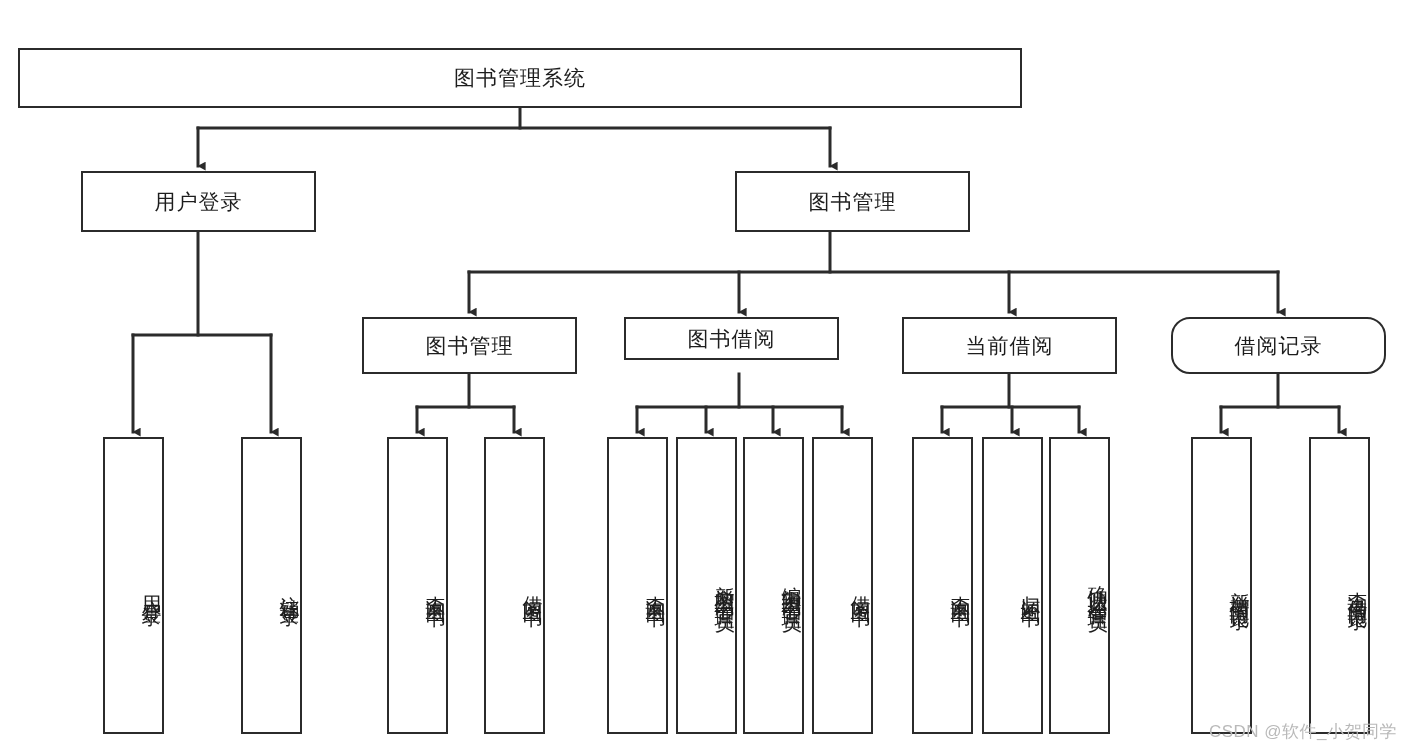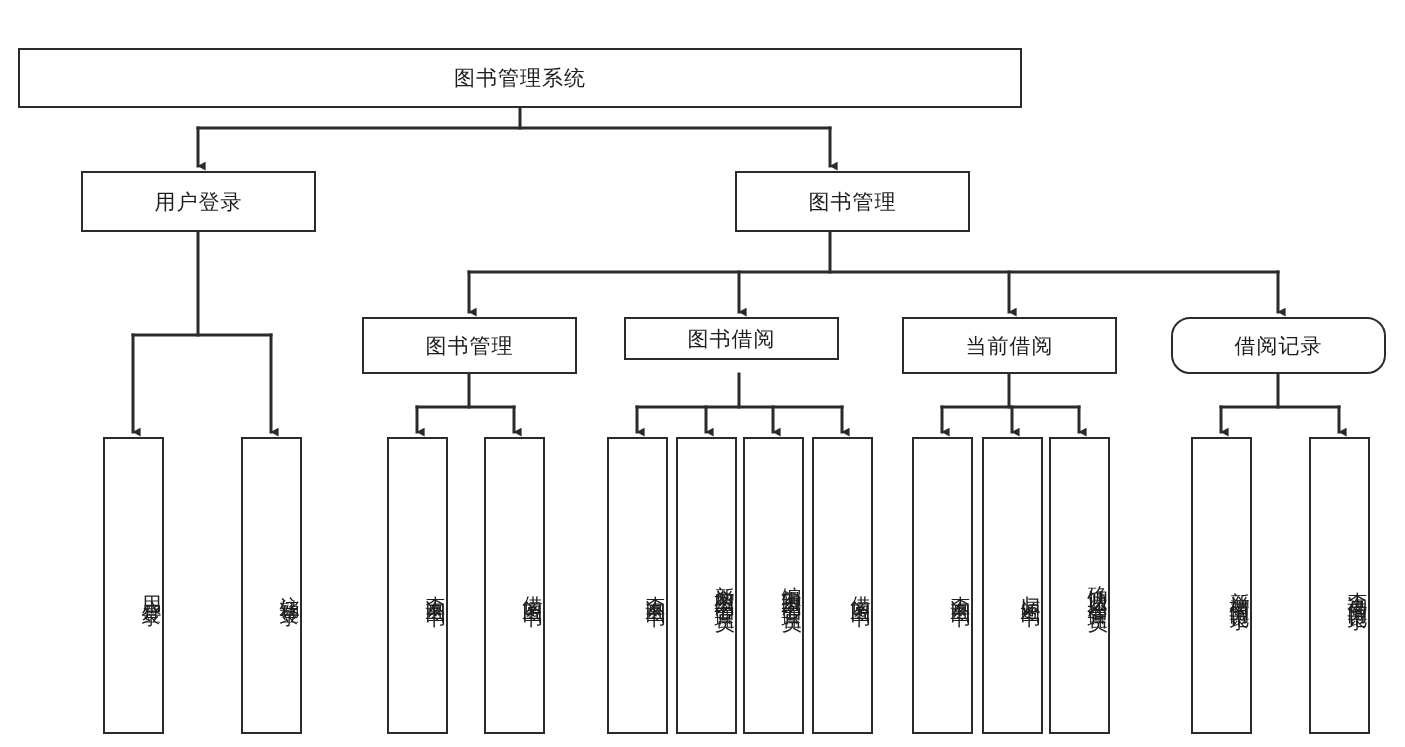--- a/index.html
+++ b/index.html
@@ -178,13 +178,14 @@
         <span class="lbl">确认归还（管理员）</span>
       </div>
       <div class="node v" style="left: 1191px; top: 437px; width: 61px; height: 297px;">
         <span class="lbl">新增借阅记录</span>
       </div>
       <div class="node v" style="left: 1309px; top: 437px; width: 61px; height: 297px;">
         <span class="lbl">查询借阅记录</span>
       </div>
     </div>
 
+  <div id="watermark">CSDN @软件_小贺同学</div>
 </div>
 
 </body></html>

